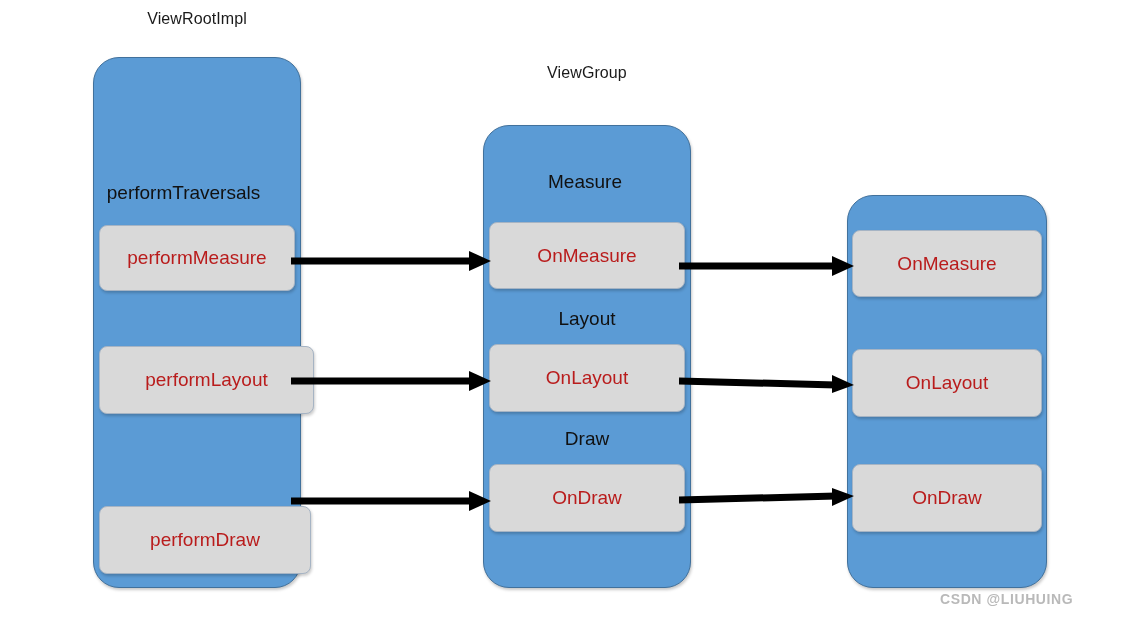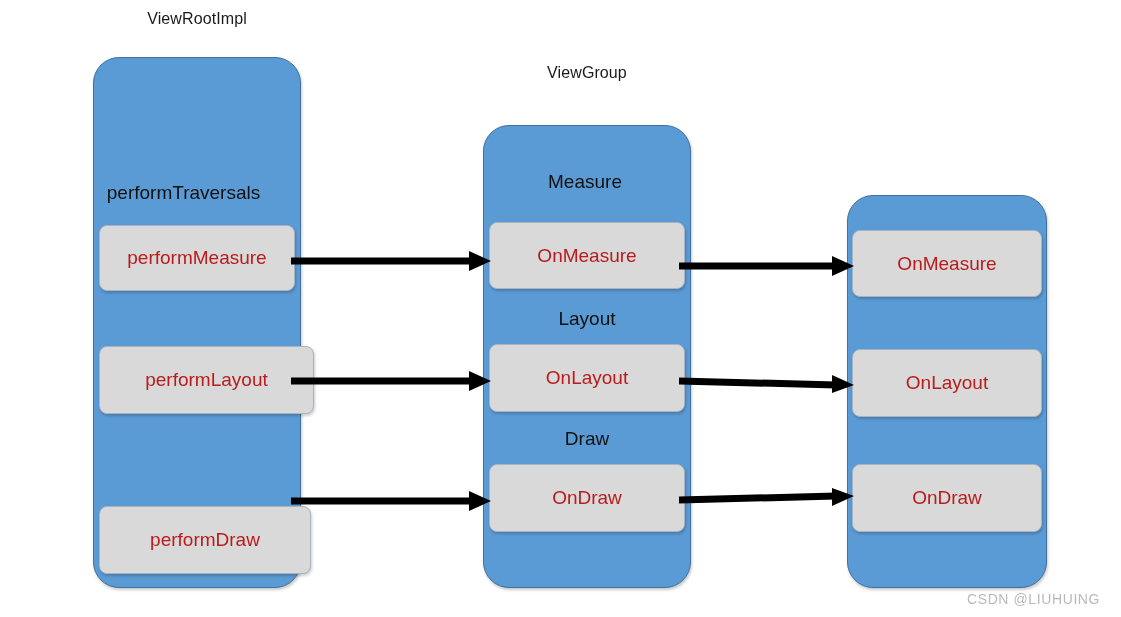--- a/index.html
+++ b/index.html
@@ -156,15 +156,15 @@
     </svg>
   </div>
 
   <div class="arrow" style="left:679px; top:487px; width:175px;">
     <svg width="175" height="22" viewBox="0 0 175 22">
       <line x1="0" y1="13" x2="157" y2="9" stroke="#000000" stroke-width="7"></line>
       <polygon points="153,1 175,9 153,19" fill="#000000"></polygon>
     </svg>
   </div>
 
-  <div class="watermark" style="left:967px; top:591px;">CSDN @LIUHUING</div>
+  <div class="watermark" style="left:940px; top:591px;font-weight:bold;">CSDN @LIUHUING</div>
 
 </div>
 
 </body></html>

